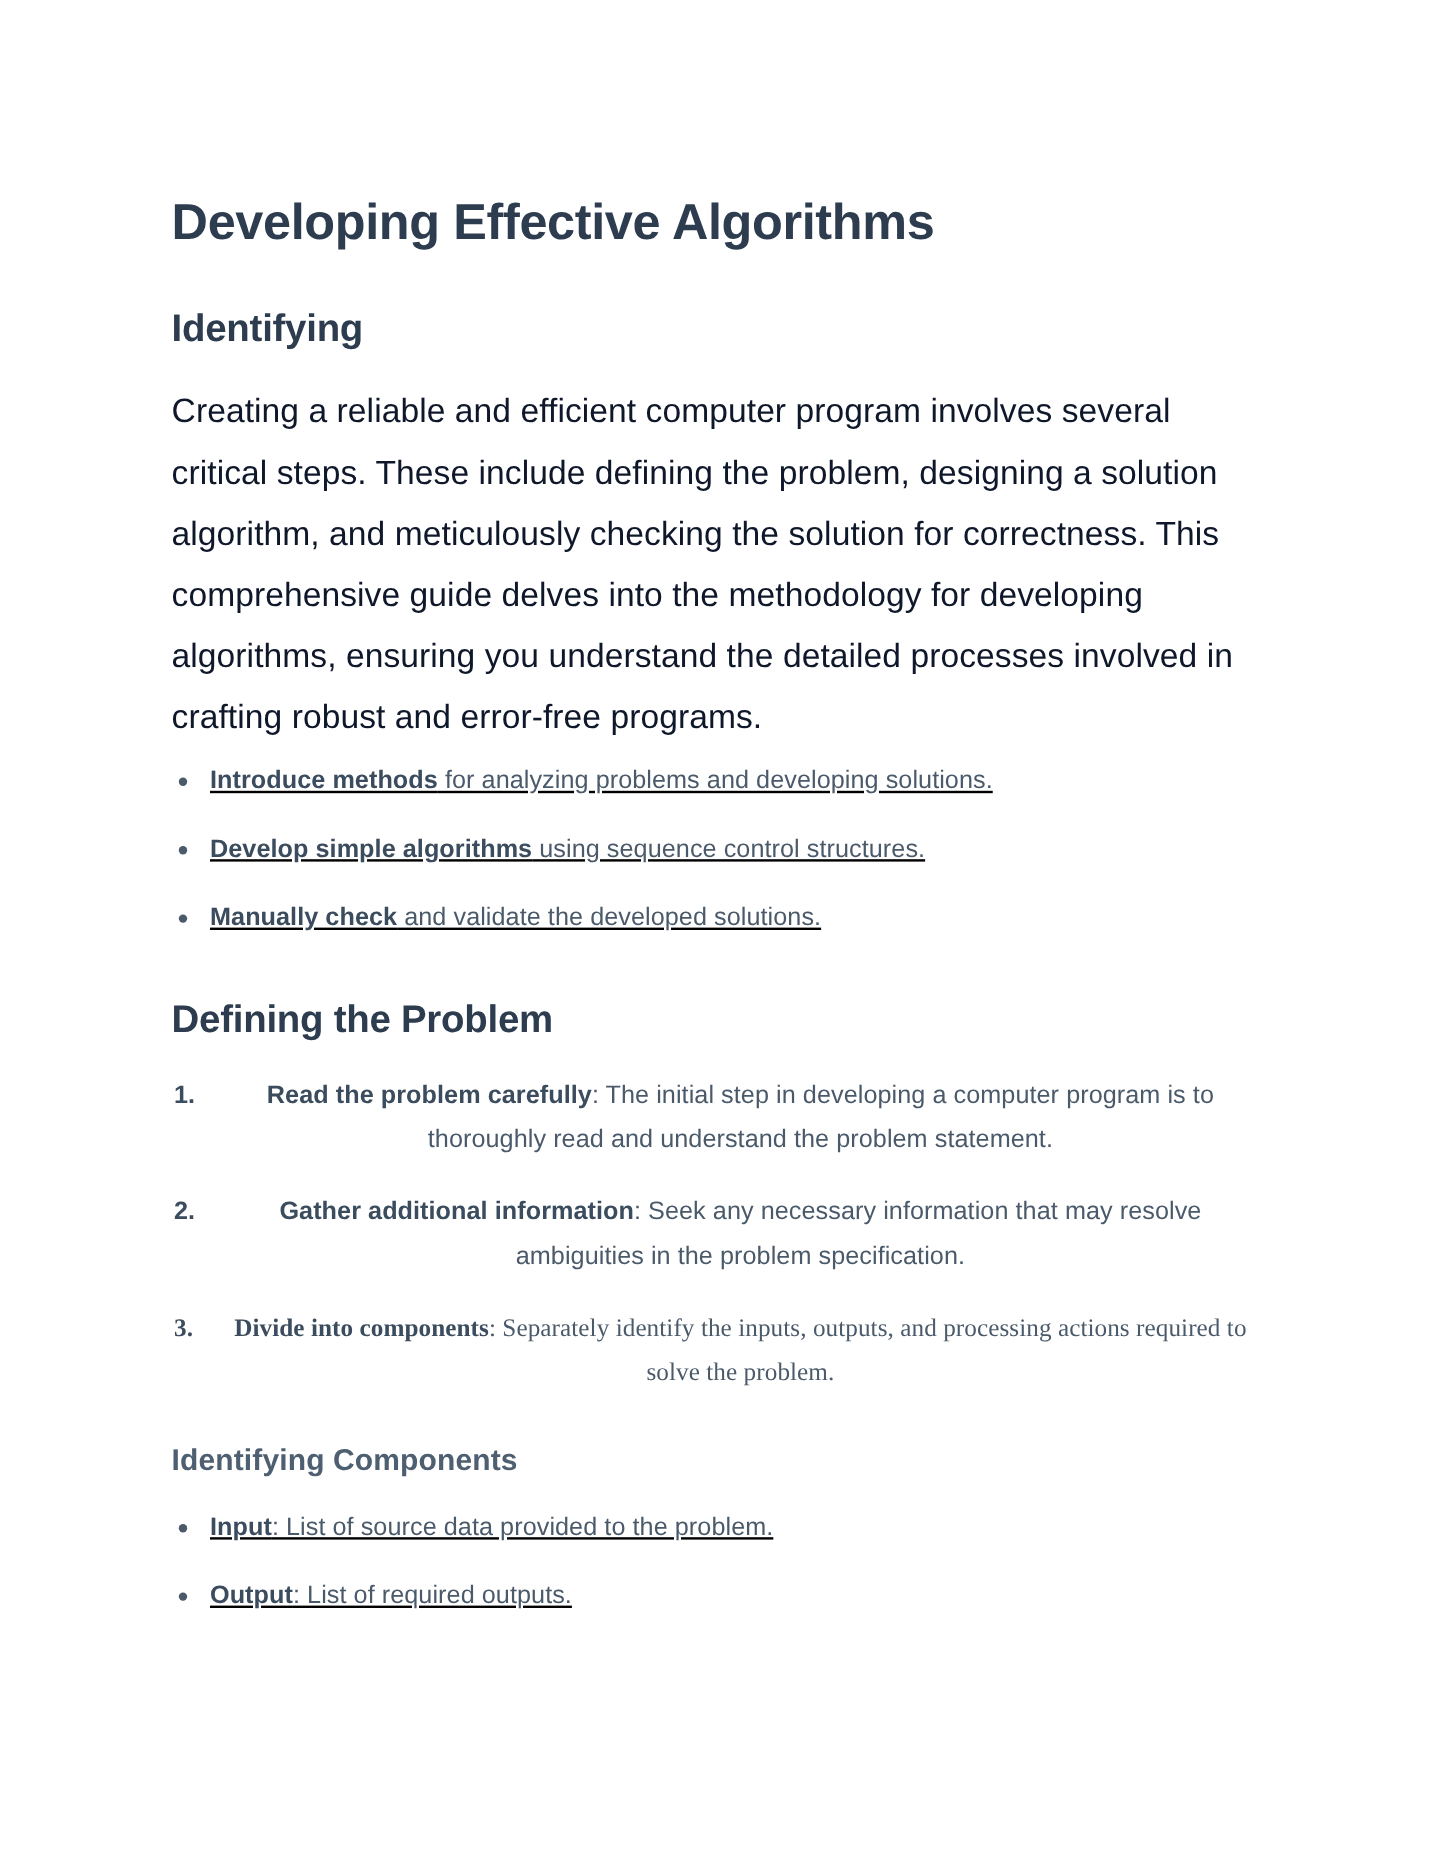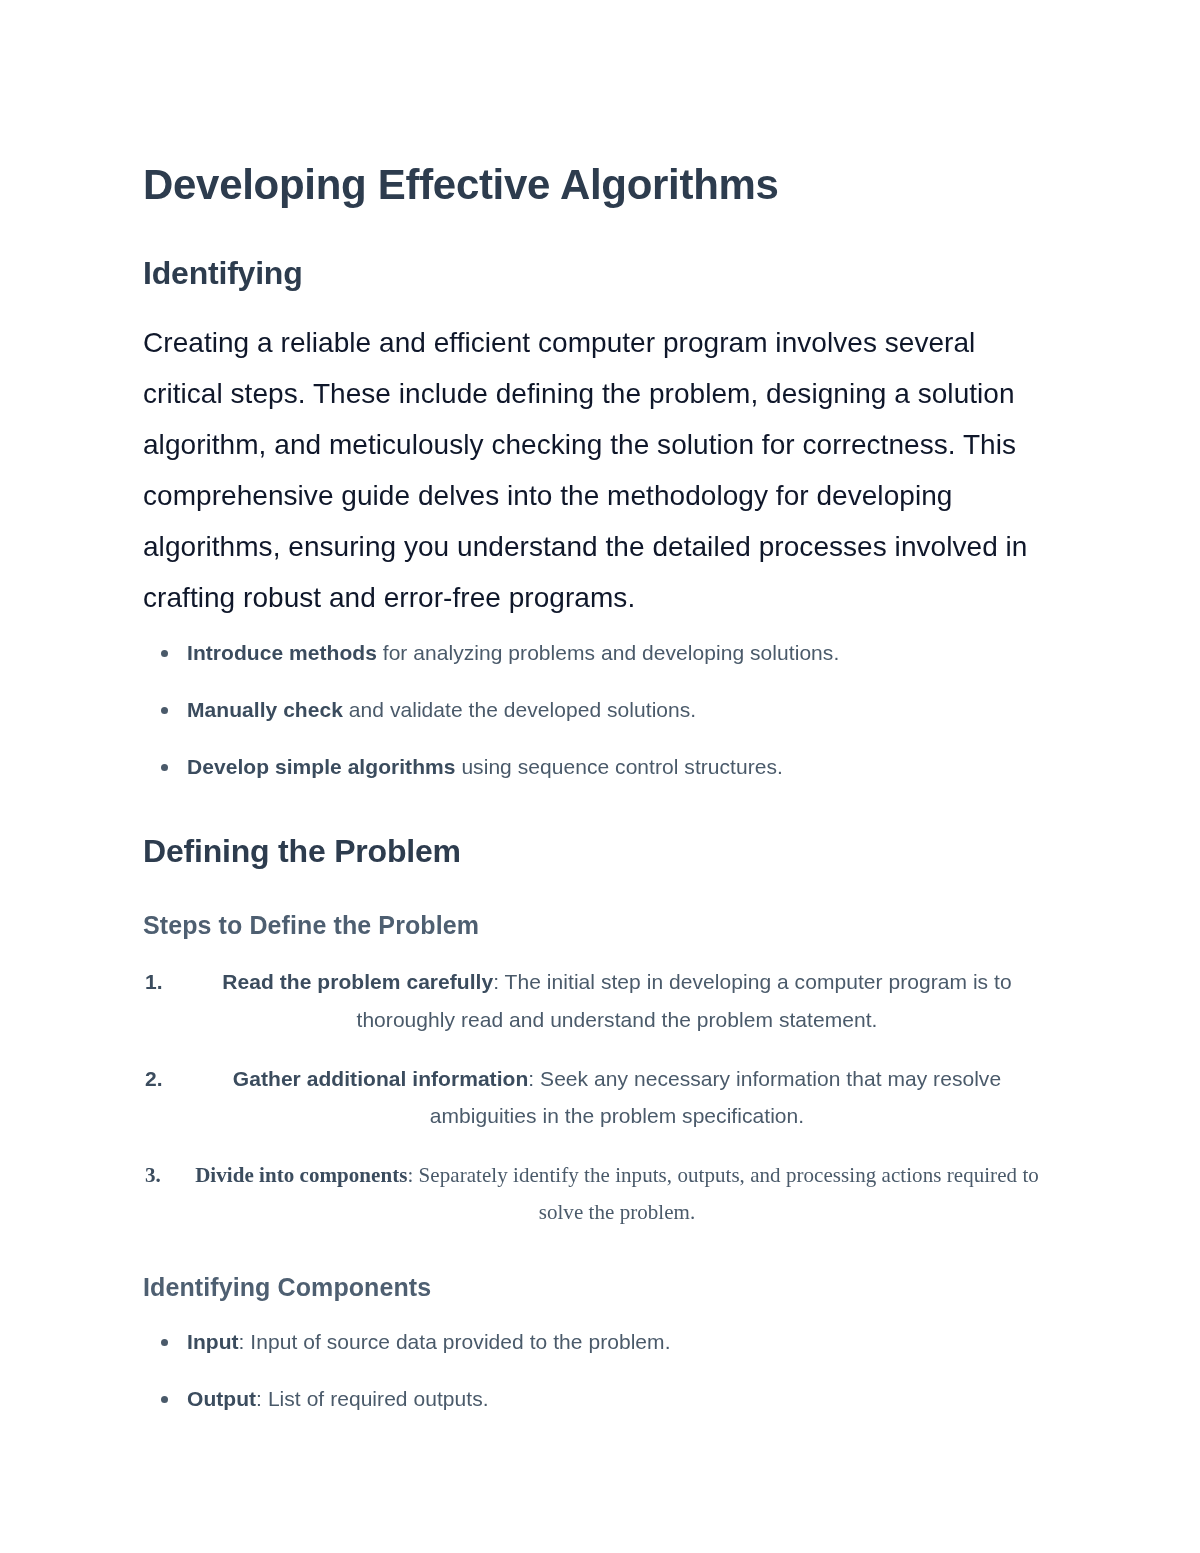--- a/index.html
+++ b/index.html
@@ -57,22 +57,23 @@
   p.body-text {
     font-size: 28px;
     line-height: 1.82;
     color: #0f172a;
     margin: 0 0 10px 0;
     letter-spacing: 0.05px;
   }
 
   ul.bullet-list {
     list-style: none;
-    margin: 12px;
+    margin: 0;
     padding: 0;
+    text-decoration: underline;
   }
   ul.bullet-list > li {
     position: relative;
     font-size: 21px;
     line-height: 1.62;
     color: #4a5a6a;
     padding-left: 32px;
     margin-bottom: 23px;
     letter-spacing: 0.05px;
   }
@@ -136,48 +137,47 @@
     <h2 class="section-title">Identifying</h2>
 
     <p class="body-text">Creating a reliable and efficient computer program involves several critical steps. These include defining the problem, designing a solution algorithm, and meticulously checking the solution for correctness. This comprehensive guide delves into the methodology for developing algorithms, ensuring you understand the detailed processes involved in crafting robust and error-free programs.</p>
 
 
     <ul class="bullet-list">
       <li>
         <span class="lead-in">Introduce methods</span><span> for analyzing problems and developing solutions.</span>
       </li>
       <li>
-        <span class="lead-in">Manually check</span><span> and validate the developed solutions.</span>
+        <span class="lead-in">Develop simple algorithms</span><span> using sequence control structures.</span>
       </li>
       <li>
-        <span class="lead-in">Develop simple algorithms</span><span> using sequence control structures.</span>
+        <span class="lead-in">Manually check</span><span> and validate the developed solutions.</span>
       </li>
     </ul>
 
     <h2 class="section-title spaced">Defining the Problem</h2>
 
-    <h3 class="subsection-title">Steps to Define the Problem</h3>
 
     <ol class="numbered-list">
       <li>
         <span class="lead-in">Read the problem carefully</span><span>: The initial step in developing a computer program is to thoroughly read and understand the problem statement.</span>
       </li>
       <li>
         <span class="lead-in">Gather additional information</span><span>: Seek any necessary information that may resolve ambiguities in the problem specification.</span>
       </li>
       <li>
         <span class="lead-in">Divide into components</span><span>: Separately identify the inputs, outputs, and processing actions required to solve the problem.</span>
       </li>
     </ol>
 
     <h3 class="subsection-title">Identifying Components</h3>
 
     <ul class="bullet-list">
       <li>
-        <span class="lead-in">Input</span><span>: Input of source data provided to the problem.</span>
+        <span class="lead-in">Input</span><span>: List of source data provided to the problem.</span>
       </li>
       <li>
         <span class="lead-in">Output</span><span>: List of required outputs.</span>
       </li>
     </ul>
 
   </div>
 </div>
 
 </body></html>

